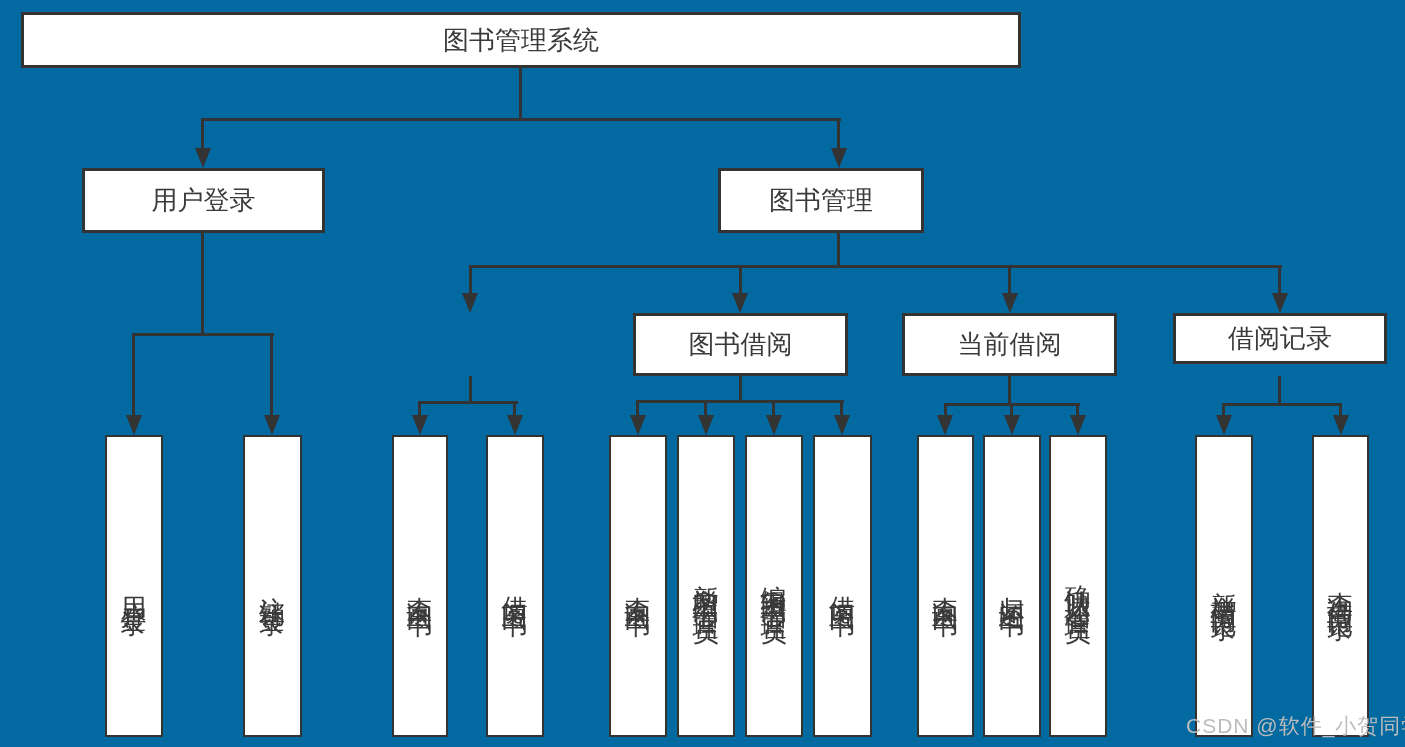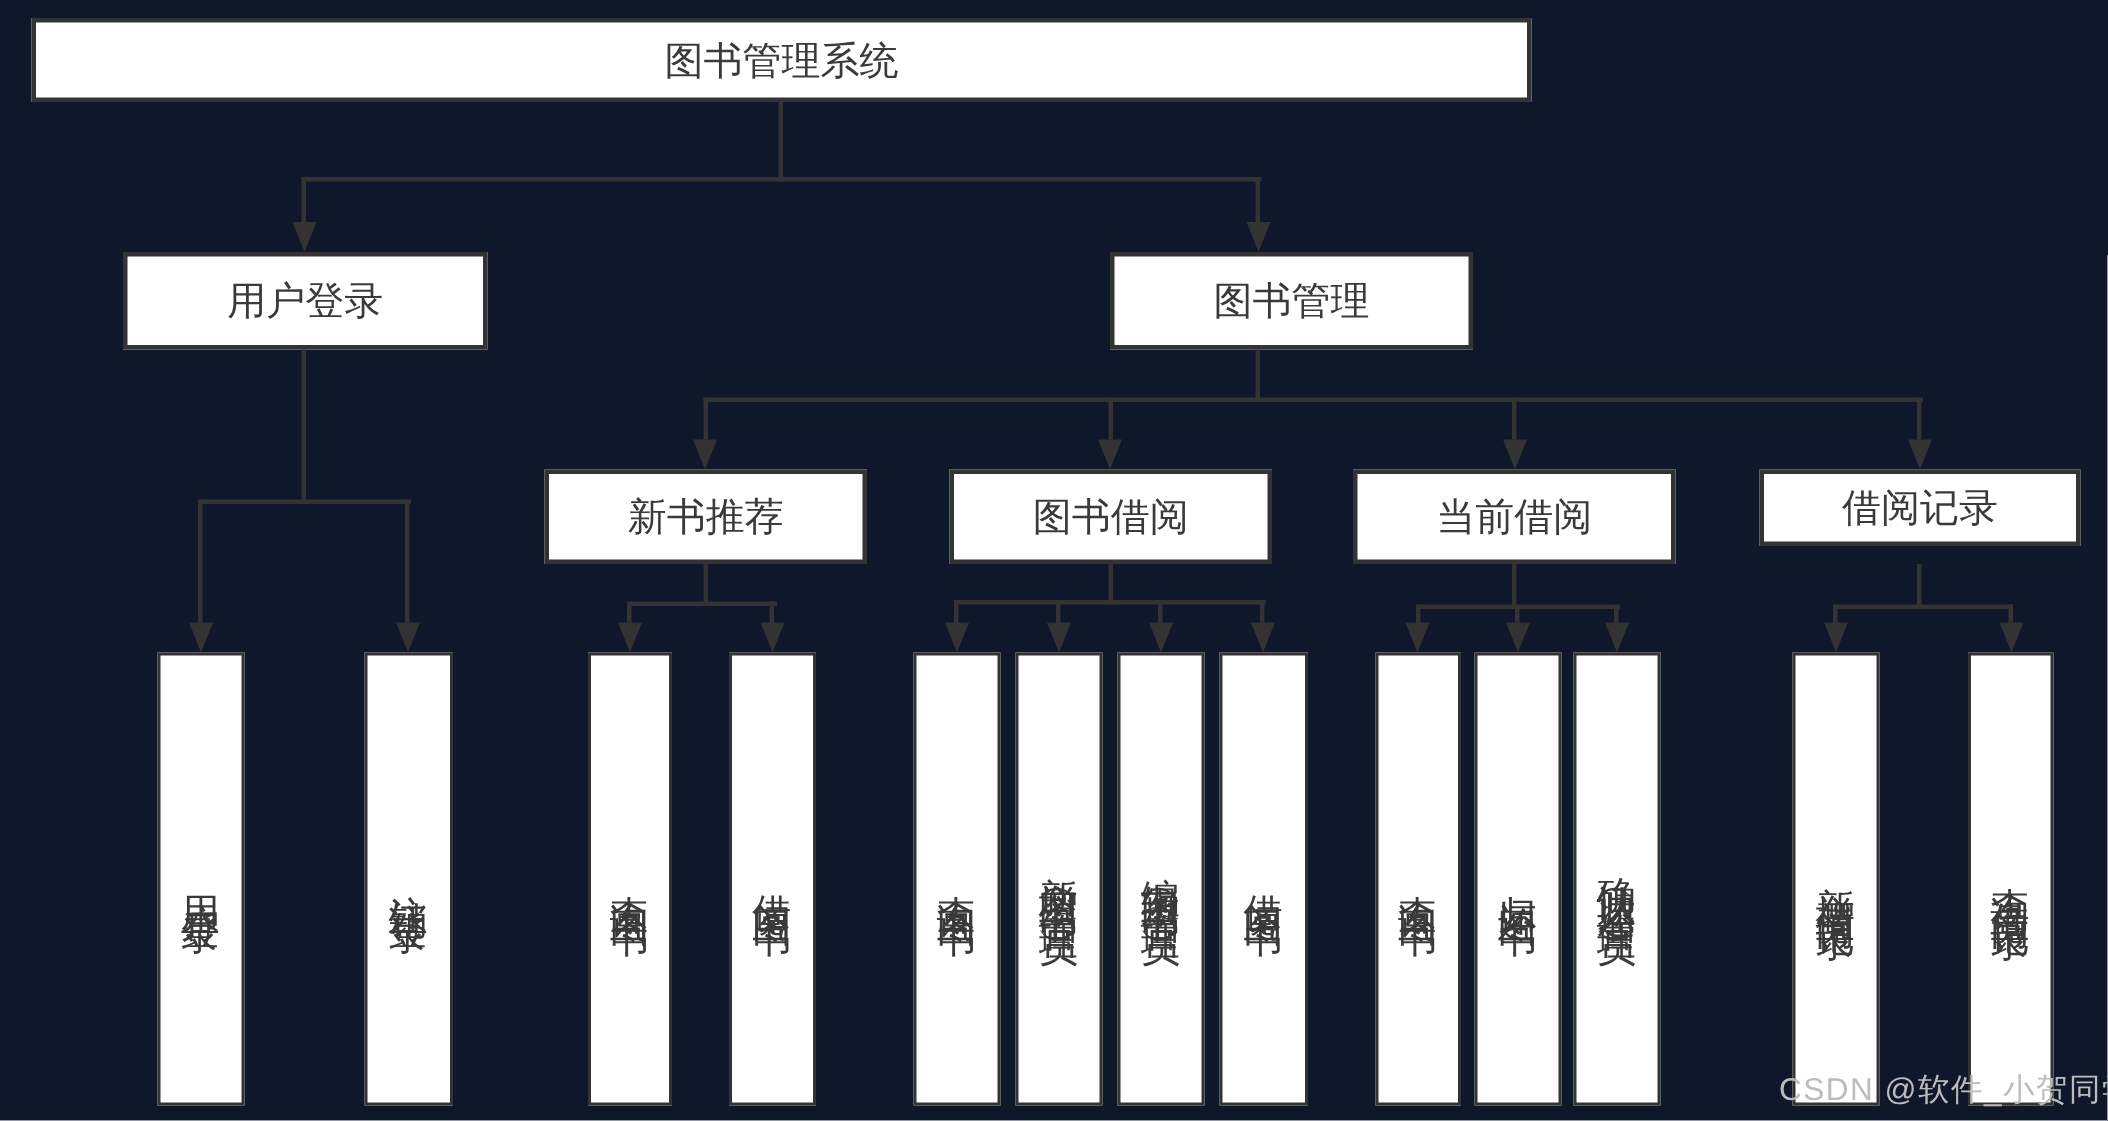--- a/index.html
+++ b/index.html
@@ -1,17 +1,17 @@
 <!DOCTYPE html>
 <html><head>
 <meta charset="utf-8">
 <style>
   html,body{margin:0;padding:0;background:#ffffff;}
   .stage{
-    position:relative;width:1405px;height:747px;background:#0f172a;overflow:hidden;
+    position:relative;width:1405px;height:747px;background:#0369a1;overflow:hidden;
     font-family:"Liberation Sans","DejaVu Sans",sans-serif;color:#3a3a3a;
   }
   .box{
     position:absolute;box-sizing:border-box;border:3px solid #333333;background:#ffffff;
     display:flex;align-items:center;justify-content:center;
     font-size:26px;color:#3a3a3a;white-space:nowrap;
   }
   .box.leaf{border-width:2px;}
   .vtext{
     writing-mode:vertical-rl;text-orientation:upright;
@@ -36,41 +36,40 @@
   <div class="box" style="left:21px;top:12px;width:1000px;height:56px">图书管理系统</div>
 
   <div class="vline" style="left:519px;top:68px;width:3px;height:53px"></div>
   <div class="hline" style="left:201px;top:118px;width:640px;height:3px"></div>
   <div class="vline" style="left:201px;top:118px;width:3px;height:32px"></div>
   <div class="arrow" style="left:195px;top:148px"></div>
   <div class="vline" style="left:837px;top:118px;width:3px;height:32px"></div>
   <div class="arrow" style="left:831px;top:148px"></div>
 
   <div class="box" style="left:82px;top:168px;width:243px;height:65px">用户登录</div>
-  <div class="box" style="left:740px;top:168px;width:242px;height:65px">图书管理</div>
+  <div class="box" style="left:718px;top:168px;width:206px;height:65px">图书管理</div>
 
   <div class="vline" style="left:201px;top:233px;width:3px;height:103px"></div>
   <div class="hline" style="left:133px;top:333px;width:141px;height:3px"></div>
   <div class="vline" style="left:132px;top:333px;width:3px;height:82px"></div>
   <div class="arrow" style="left:126px;top:415px"></div>
   <div class="vline" style="left:270px;top:333px;width:3px;height:82px"></div>
   <div class="arrow" style="left:264px;top:415px"></div>
 
   <div class="vline" style="left:837px;top:233px;width:3px;height:35px"></div>
   <div class="hline" style="left:469px;top:265px;width:813px;height:3px"></div>
   <div class="vline" style="left:469px;top:265px;width:3px;height:28px"></div>
   <div class="arrow" style="left:462px;top:293px"></div>
   <div class="vline" style="left:739px;top:265px;width:3px;height:28px"></div>
   <div class="arrow" style="left:732px;top:293px"></div>
   <div class="vline" style="left:1008px;top:265px;width:3px;height:28px"></div>
   <div class="arrow" style="left:1002px;top:293px"></div>
   <div class="vline" style="left:1278px;top:265px;width:3px;height:28px"></div>
   <div class="arrow" style="left:1272px;top:293px"></div>
 
-  <div class="box" style="left:363px;top:313px;width:215px;height:63px">新书推荐</div>
   <div class="box" style="left:902px;top:313px;width:215px;height:63px">当前借阅</div>
   <div class="box" style="left:633px;top:313px;width:215px;height:63px">图书借阅</div>
   <div class="box" style="left:1173px;top:313px;width:214px;height:51px">借阅记录</div>
 
   <div class="vline" style="left:469px;top:376px;width:3px;height:28px"></div>
   <div class="hline" style="left:419px;top:401px;width:99px;height:3px"></div>
   <div class="vline" style="left:418px;top:401px;width:3px;height:14px"></div>
   <div class="arrow" style="left:412px;top:415px"></div>
   <div class="vline" style="left:513px;top:401px;width:3px;height:14px"></div>
   <div class="arrow" style="left:507px;top:415px"></div>

